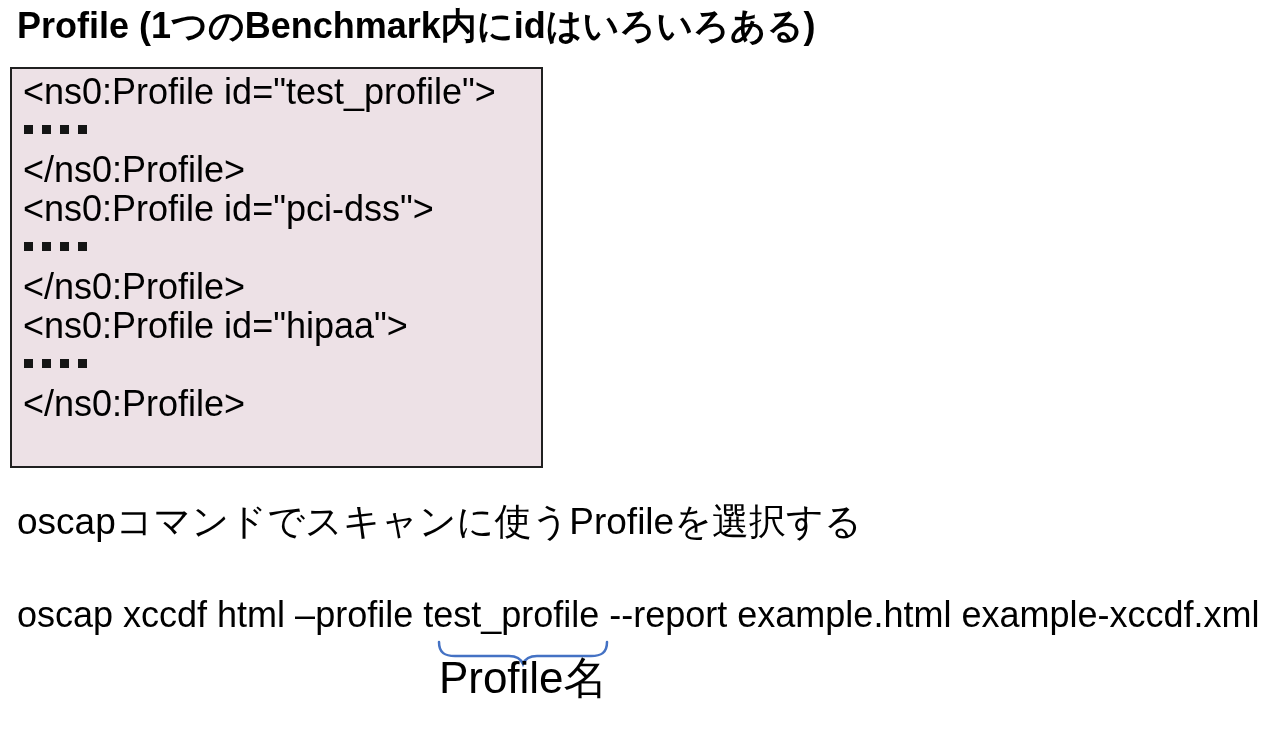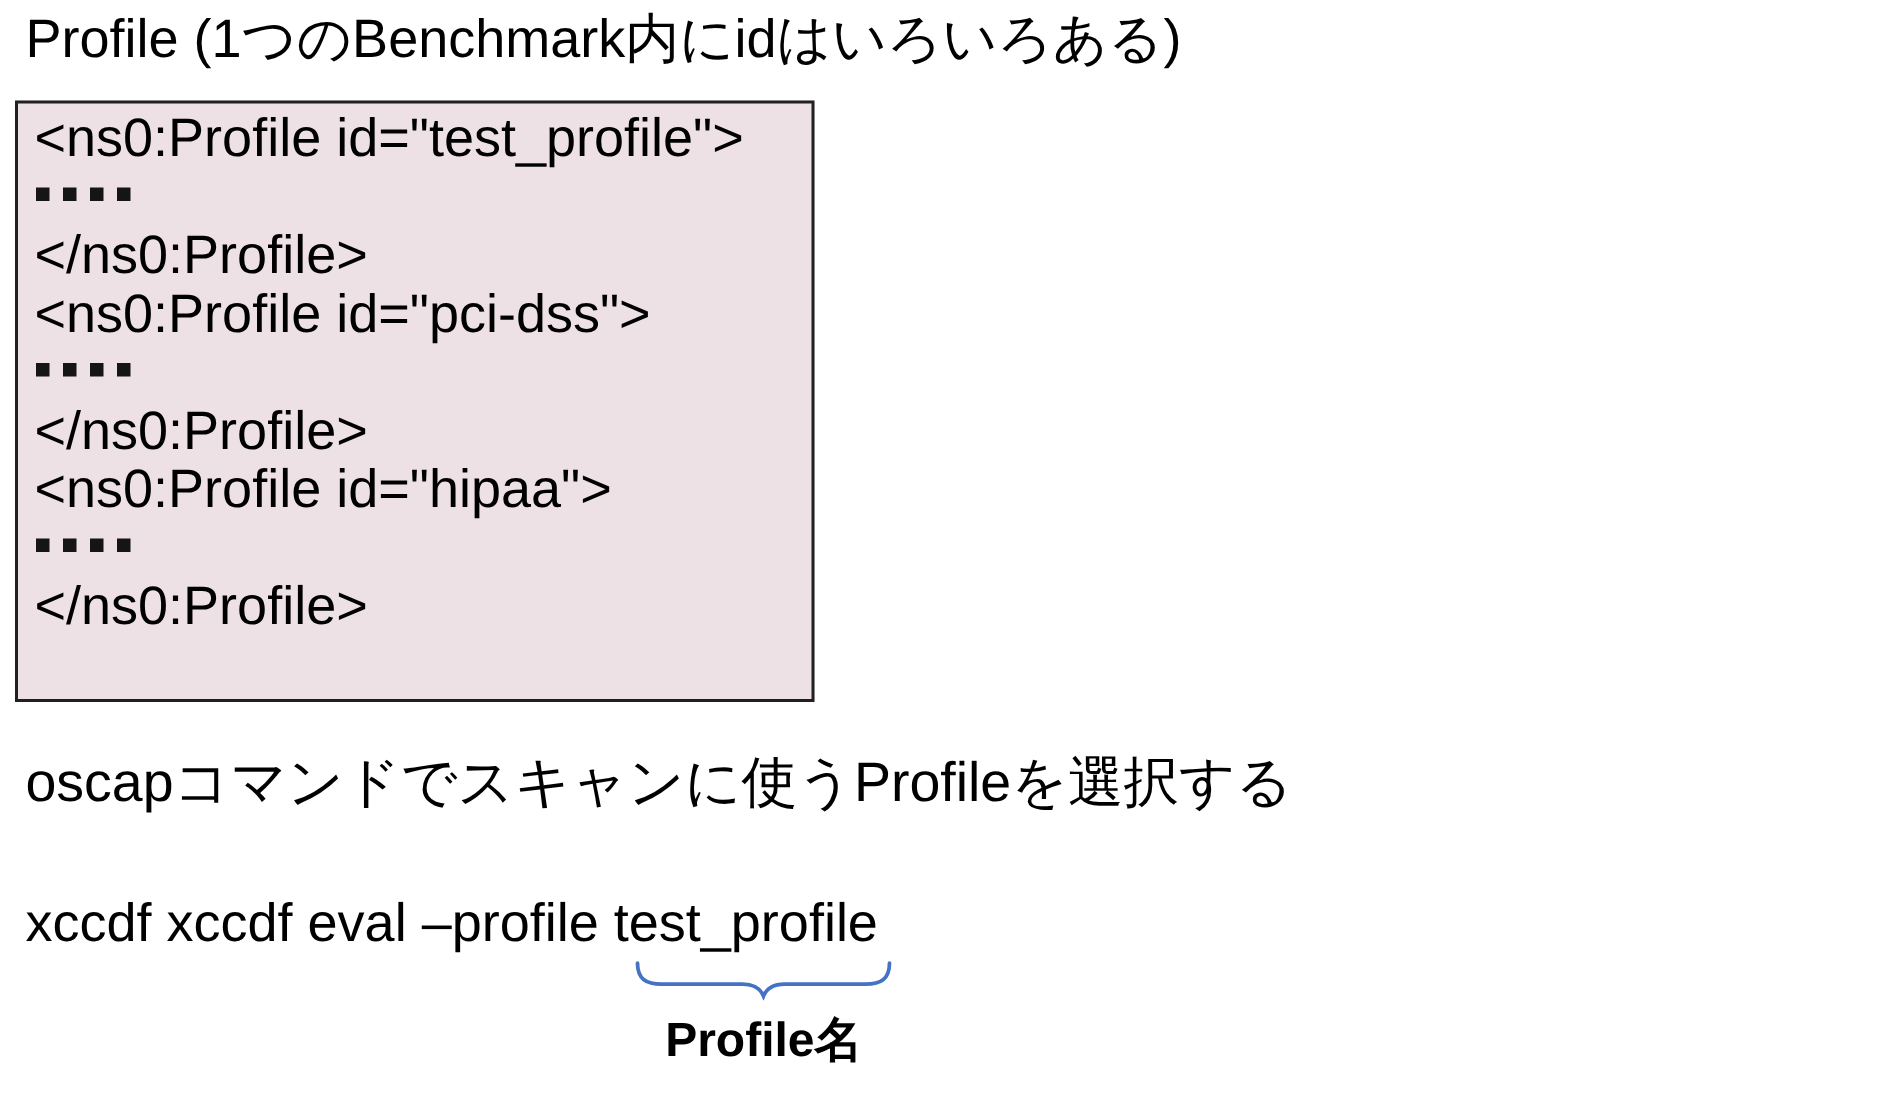--- a/index.html
+++ b/index.html
@@ -10,20 +10,21 @@
     color: #000000;
     font-family: "Liberation Sans", "DejaVu Sans", sans-serif;
     overflow: hidden;
   }
   .page-title {
     position: absolute;
     left: 17px; top: 4px;
     font-size: 36px;
     line-height: 44px;
     white-space: nowrap;
+    font-weight: bold;
   }
   .codebox {
     position: absolute;
     left: 10px; top: 67px;
     width: 533px; height: 401px;
     background: #ede1e6;
     border: 2px solid #202020;
     padding: 3px 0 0 11px;
     overflow: hidden;
   }
@@ -58,26 +59,25 @@
     display: inline-block;
     position: relative;
   }
   .underbrace {
     position: absolute;
     left: 50%; top: 46px;
     transform: translateX(calc(-50% + 12px));
   }
   .brace-label {
     position: absolute;
-    left: 50%; top: 79px;
+    left: 50%; top: 64px;
     transform: translateX(calc(-50% + 12px));
-    font-size: 32px;
+    font-size: 44px;
     line-height: 42px;
     white-space: nowrap;
-    font-weight: bold;
   }
 </style>
 </head>
 <body>
 
 <div class="page-title">Profile (1つのBenchmark内にidはいろいろある)</div>
 
 <div class="codebox">
     <div class="code-line">&lt;ns0:Profile id="test_profile"&gt;</div>
     <div class="code-line dots"><span class="dot-sq"></span><span class="dot-sq"></span><span class="dot-sq"></span><span class="dot-sq"></span></div>
@@ -85,15 +85,15 @@
     <div class="code-line">&lt;ns0:Profile id="pci-dss"&gt;</div>
     <div class="code-line dots"><span class="dot-sq"></span><span class="dot-sq"></span><span class="dot-sq"></span><span class="dot-sq"></span></div>
     <div class="code-line">&lt;/ns0:Profile&gt;</div>
     <div class="code-line">&lt;ns0:Profile id="hipaa"&gt;</div>
     <div class="code-line dots"><span class="dot-sq"></span><span class="dot-sq"></span><span class="dot-sq"></span><span class="dot-sq"></span></div>
     <div class="code-line">&lt;/ns0:Profile&gt;</div>
   </div>
 
 <div class="description">oscapコマンドでスキャンに使うProfileを選択する</div>
 
-<div class="command"><span>xccdf xccdf eval –profile </span><span class="cmd-highlight"><span>test_profile</span><svg class="underbrace" width="172" height="28" viewBox="0 0 172 28">
+<div class="command"><span>oscap xccdf html –profile </span><span class="cmd-highlight"><span>test_profile</span><svg class="underbrace" width="172" height="28" viewBox="0 0 172 28">
         <path d="M2,3 C2,14 8,17 18,17 L72,17 C80,17 84,20 86,25 C88,20 92,17 100,17 L154,17 C164,17 170,14 170,3" fill="none" stroke="#4472c4" stroke-width="2.5" stroke-linecap="round"></path>
-      </svg><span class="brace-label">Profile名</span></span></div>
+      </svg><span class="brace-label">Profile名</span></span><span> --report example.html example-xccdf.xml</span></div>
 
 </body></html>

